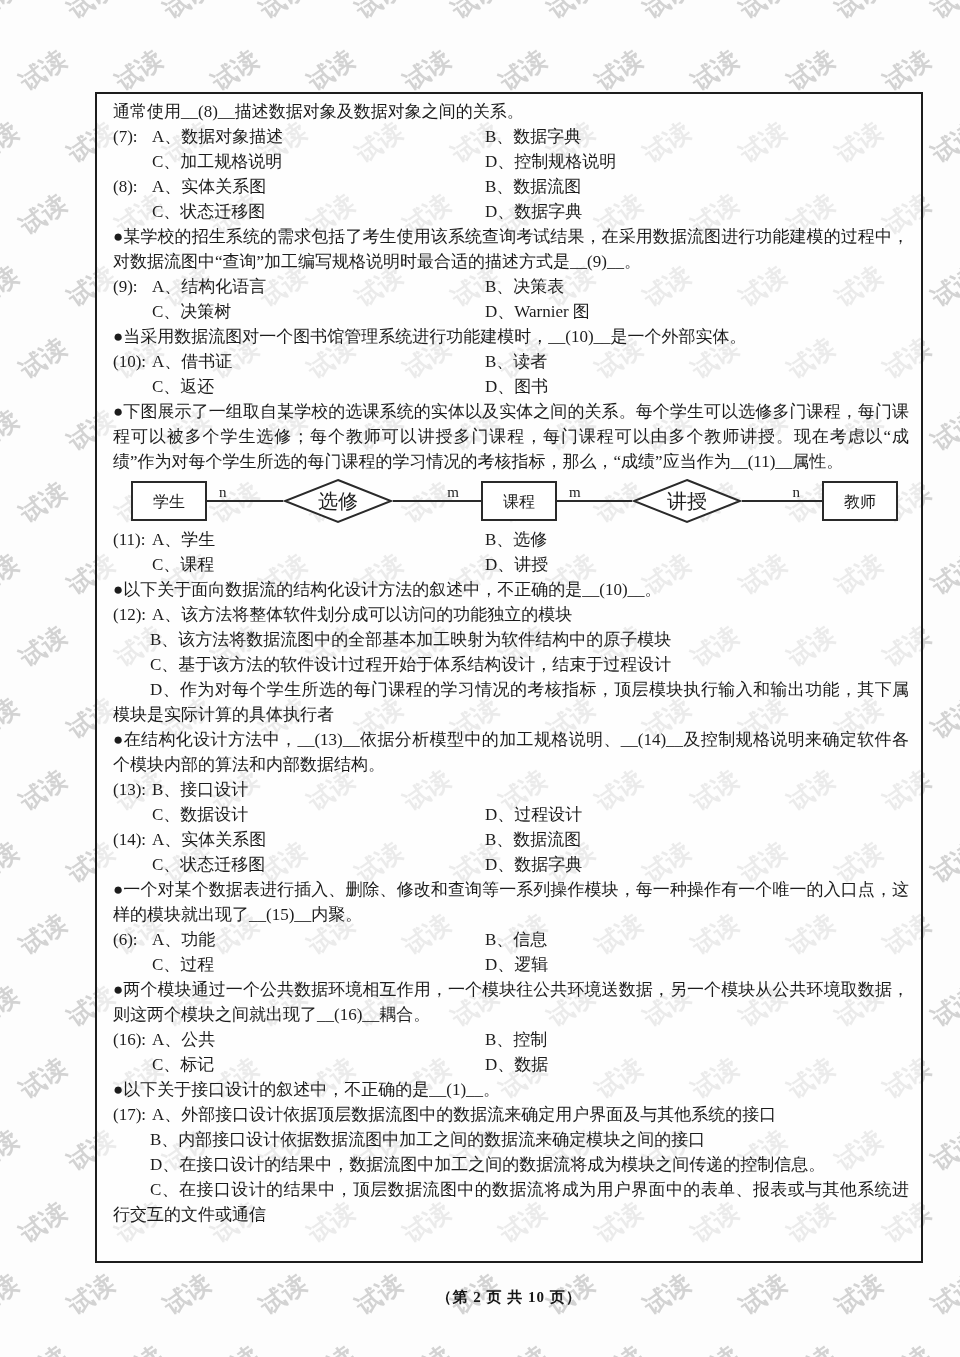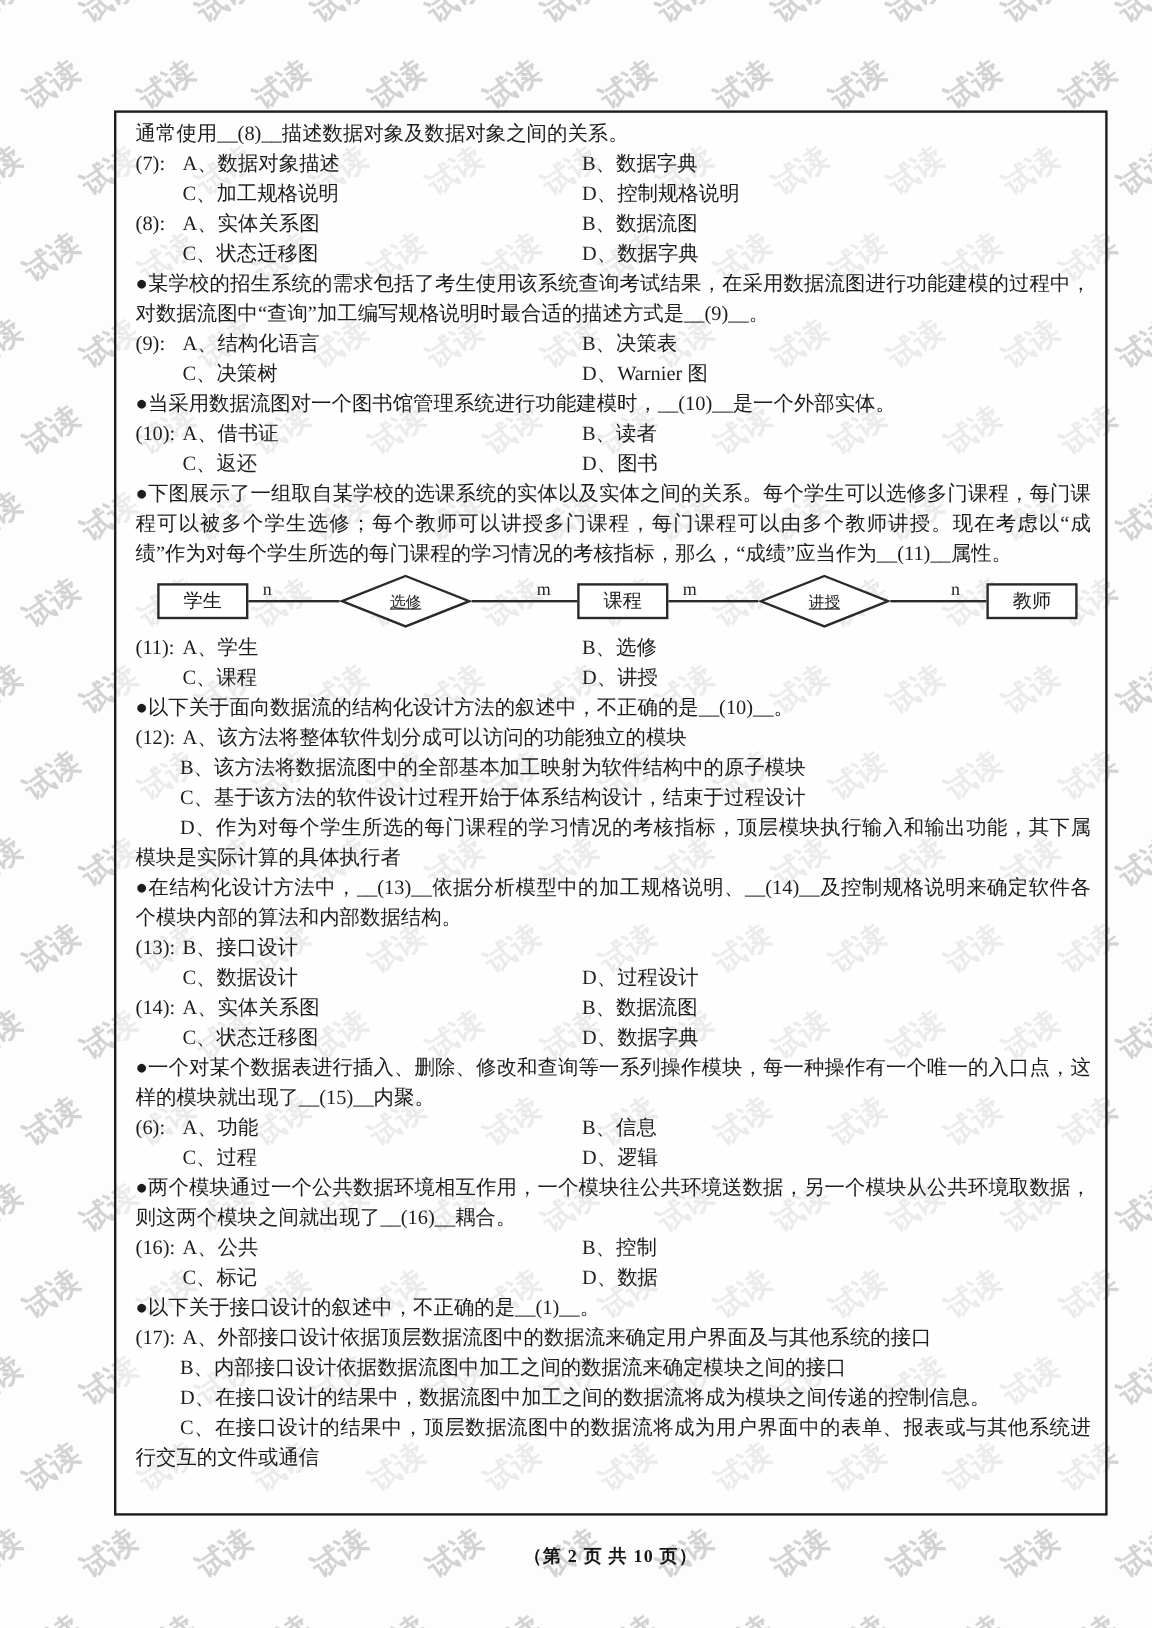--- a/index.html
+++ b/index.html
@@ -51,21 +51,21 @@
 
   
   .er-diagram {
     display: flex;
     align-items: center;
     height: 48px;
     margin: 3px 0 2px 18px;
   }
   .entity {
     box-sizing: border-box;
-    width: 76px; height: 30px;
+    width: 76px; height: 40px;
     border: 2px solid #2a2a2a;
     background: #fff;
     display: flex; align-items: center; justify-content: center;
     font-size: 16px;
     flex: 0 0 auto;
   }
   .conn {
     position: relative;
     height: 0;
     border-top: 2px solid #2a2a2a;
@@ -82,22 +82,21 @@
   .card.at-right { right: 22px; }
   .diamond {
     position: relative;
     width: 110px; height: 46px;
     flex: 0 0 auto;
   }
   .diamond svg { position: absolute; inset: 0; }
   .dlabel {
     position: absolute; inset: 0;
     display: flex; align-items: center; justify-content: center;
-    font-size: 13px;
-    text-decoration: underline;
+    font-size: 20px;
   }
 
   
   .footer {
     position: absolute;
     left: 95px; top: 1288px;
     width: 828px;
     text-align: center;
     font-weight: bold;
     font-size: 15px;

